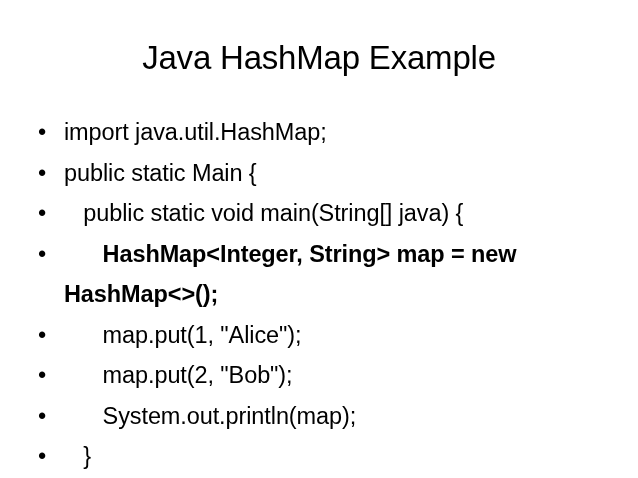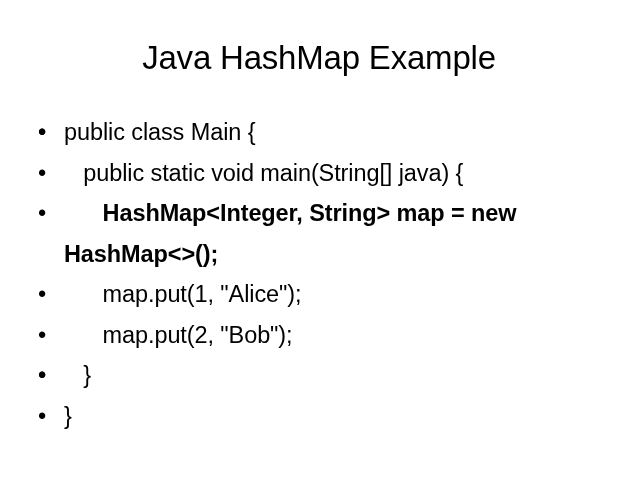--- a/index.html
+++ b/index.html
@@ -79,25 +79,26 @@
 <body>
 
 <div class="slide">
 
   <div class="slide-title">Java HashMap Example</div>
 
   <ul class="body-list">
 
     <li class="bullet-row">
       <span class="bullet-dot">•</span>
+      <span class="bullet-text">import java.util.HashMap;</span>
     </li>
 
     <li class="bullet-row">
       <span class="bullet-dot">•</span>
-      <span class="bullet-text">public class Main {</span>
+      <span class="bullet-text">public static Main {</span>
     </li>
 
     <li class="bullet-row">
       <span class="bullet-dot">•</span>
       <span class="bullet-text">   public static void main(String[] java) {</span>
     </li>
 
     <li class="bullet-row wraps">
       <span class="bullet-dot">•</span>
       <span class="bullet-text">      HashMap&lt;Integer, String&gt; map = new HashMap&lt;&gt;();</span>
@@ -108,20 +109,21 @@
       <span class="bullet-text">      map.put(1, "Alice");</span>
     </li>
 
     <li class="bullet-row">
       <span class="bullet-dot">•</span>
       <span class="bullet-text">      map.put(2, "Bob");</span>
     </li>
 
     <li class="bullet-row">
       <span class="bullet-dot">•</span>
+      <span class="bullet-text">      System.out.println(map);</span>
     </li>
 
     <li class="bullet-row">
       <span class="bullet-dot">•</span>
       <span class="bullet-text">   }</span>
     </li>
 
     <li class="bullet-row clipped">
       <span class="bullet-dot">•</span>
       <span class="bullet-text">}</span>

